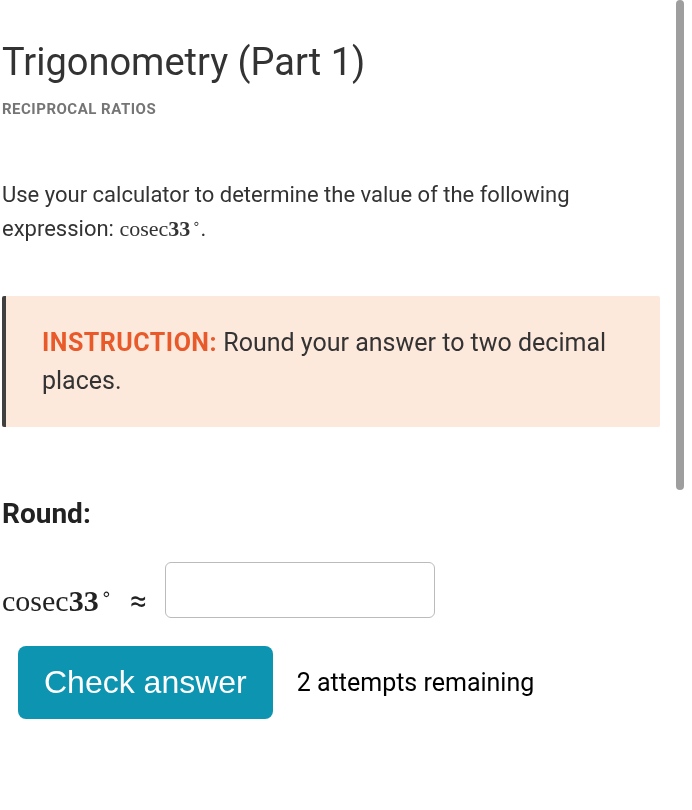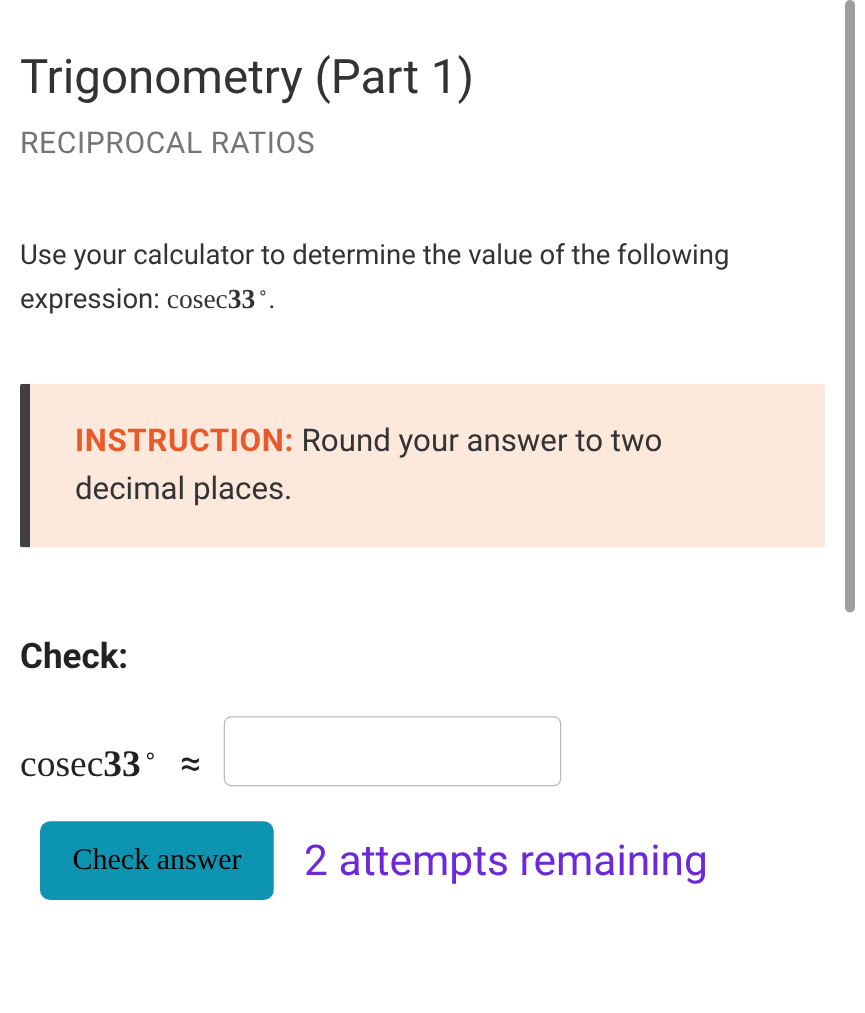--- a/index.html
+++ b/index.html
@@ -9,41 +9,41 @@
     }
     body {
       font-family: -apple-system, BlinkMacSystemFont, "Segoe UI", Roboto, Helvetica, Arial, sans-serif;
       background: #ffffff;
       width: 692px;
       height: 810px;
       position: relative;
       padding: 0;
     }
     .content-wrapper {
-      padding: 40px 10px 10px 16px;
+      padding: 40px 10px 10px 2px;
       width: 670px;
     }
     .scrollbar {
       position: absolute;
       right: 8px;
       top: 0;
       width: 8px;
       height: 490px;
       background: #9e9e9e;
       border-radius: 4px;
     }
     .page-title {
       font-size: 38px;
       font-weight: 400;
       color: #333333;
       margin-bottom: 16px;
     }
     .page-subtitle {
-      font-size: 24px;
-      font-weight: 400;
+      font-size: 15px;
+      font-weight: 700;
       color: #757575;
       letter-spacing: 0.5px;
       margin-bottom: 60px;
     }
     .question-text {
       font-size: 22px;
       color: #333333;
       line-height: 1.55;
       margin-bottom: 50px;
     }
@@ -53,21 +53,21 @@
     .math-num {
       font-weight: 600;
     }
     .deg-symbol {
       font-size: 0.6em;
       vertical-align: super;
       margin-left: 2px;
     }
     .instruction-box {
       background: #fde8dc;
-      border-left: 8px solid #404040;
+      border-left: 4px solid #404040;
       padding: 28px 36px;
       margin-bottom: 70px;
       border-radius: 2px;
     }
     .instruction-label {
       color: #e85a2a;
       font-weight: 700;
       font-size: 25px;
       letter-spacing: 0.5px;
     }
@@ -107,53 +107,52 @@
       background: #ffffff;
     }
     .action-row {
       display: flex;
       align-items: center;
       gap: 24px;
       padding-left: 16px;
     }
     .check-button {
       background: #0d94b0;
-      color: #000000;
+      color: #ffffff;
       border: none;
       border-radius: 8px;
-      font-size: 24px;
+      font-size: 32px;
       padding: 18px 26px;
       cursor: pointer;
       font-weight: 400;
-      font-family: Liberation Serif, serif;
     }
     .attempts-text {
-      color: #6d28d9;
-      font-size: 34px;
+      color: #000000;
+      font-size: 25px;
     }
   </style>
 </head>
 <body>
 
 <div class="scrollbar"></div>
 
 <div class="content-wrapper">
 
   <h1 class="page-title">Trigonometry (Part 1)</h1>
   <h2 class="page-subtitle">RECIPROCAL RATIOS</h2>
 
   <p class="question-text">
     <span>Use your calculator to determine the value of the following expression: </span><span class="math-expr"><span>cosec</span><span class="math-num">33</span><span class="deg-symbol">∘</span></span><span>.</span>
   </p>
 
   <div class="instruction-box">
     <span class="instruction-label">INSTRUCTION:</span><span class="instruction-text"> Round your answer to two decimal places.</span>
   </div>
 
-  <h3 class="answer-heading">Check:</h3>
+  <h3 class="answer-heading">Round:</h3>
 
   <div class="answer-row">
     <span class="answer-expr"><span>cosec</span><span class="math-num">33</span><span class="deg-symbol">∘</span></span>
     <span class="approx">≈</span>
     <input type="text" class="answer-input" value="" style="">
   </div>
 
   <div class="action-row">
     <button class="check-button">Check answer</button>
     <span class="attempts-text">2 attempts remaining</span>

